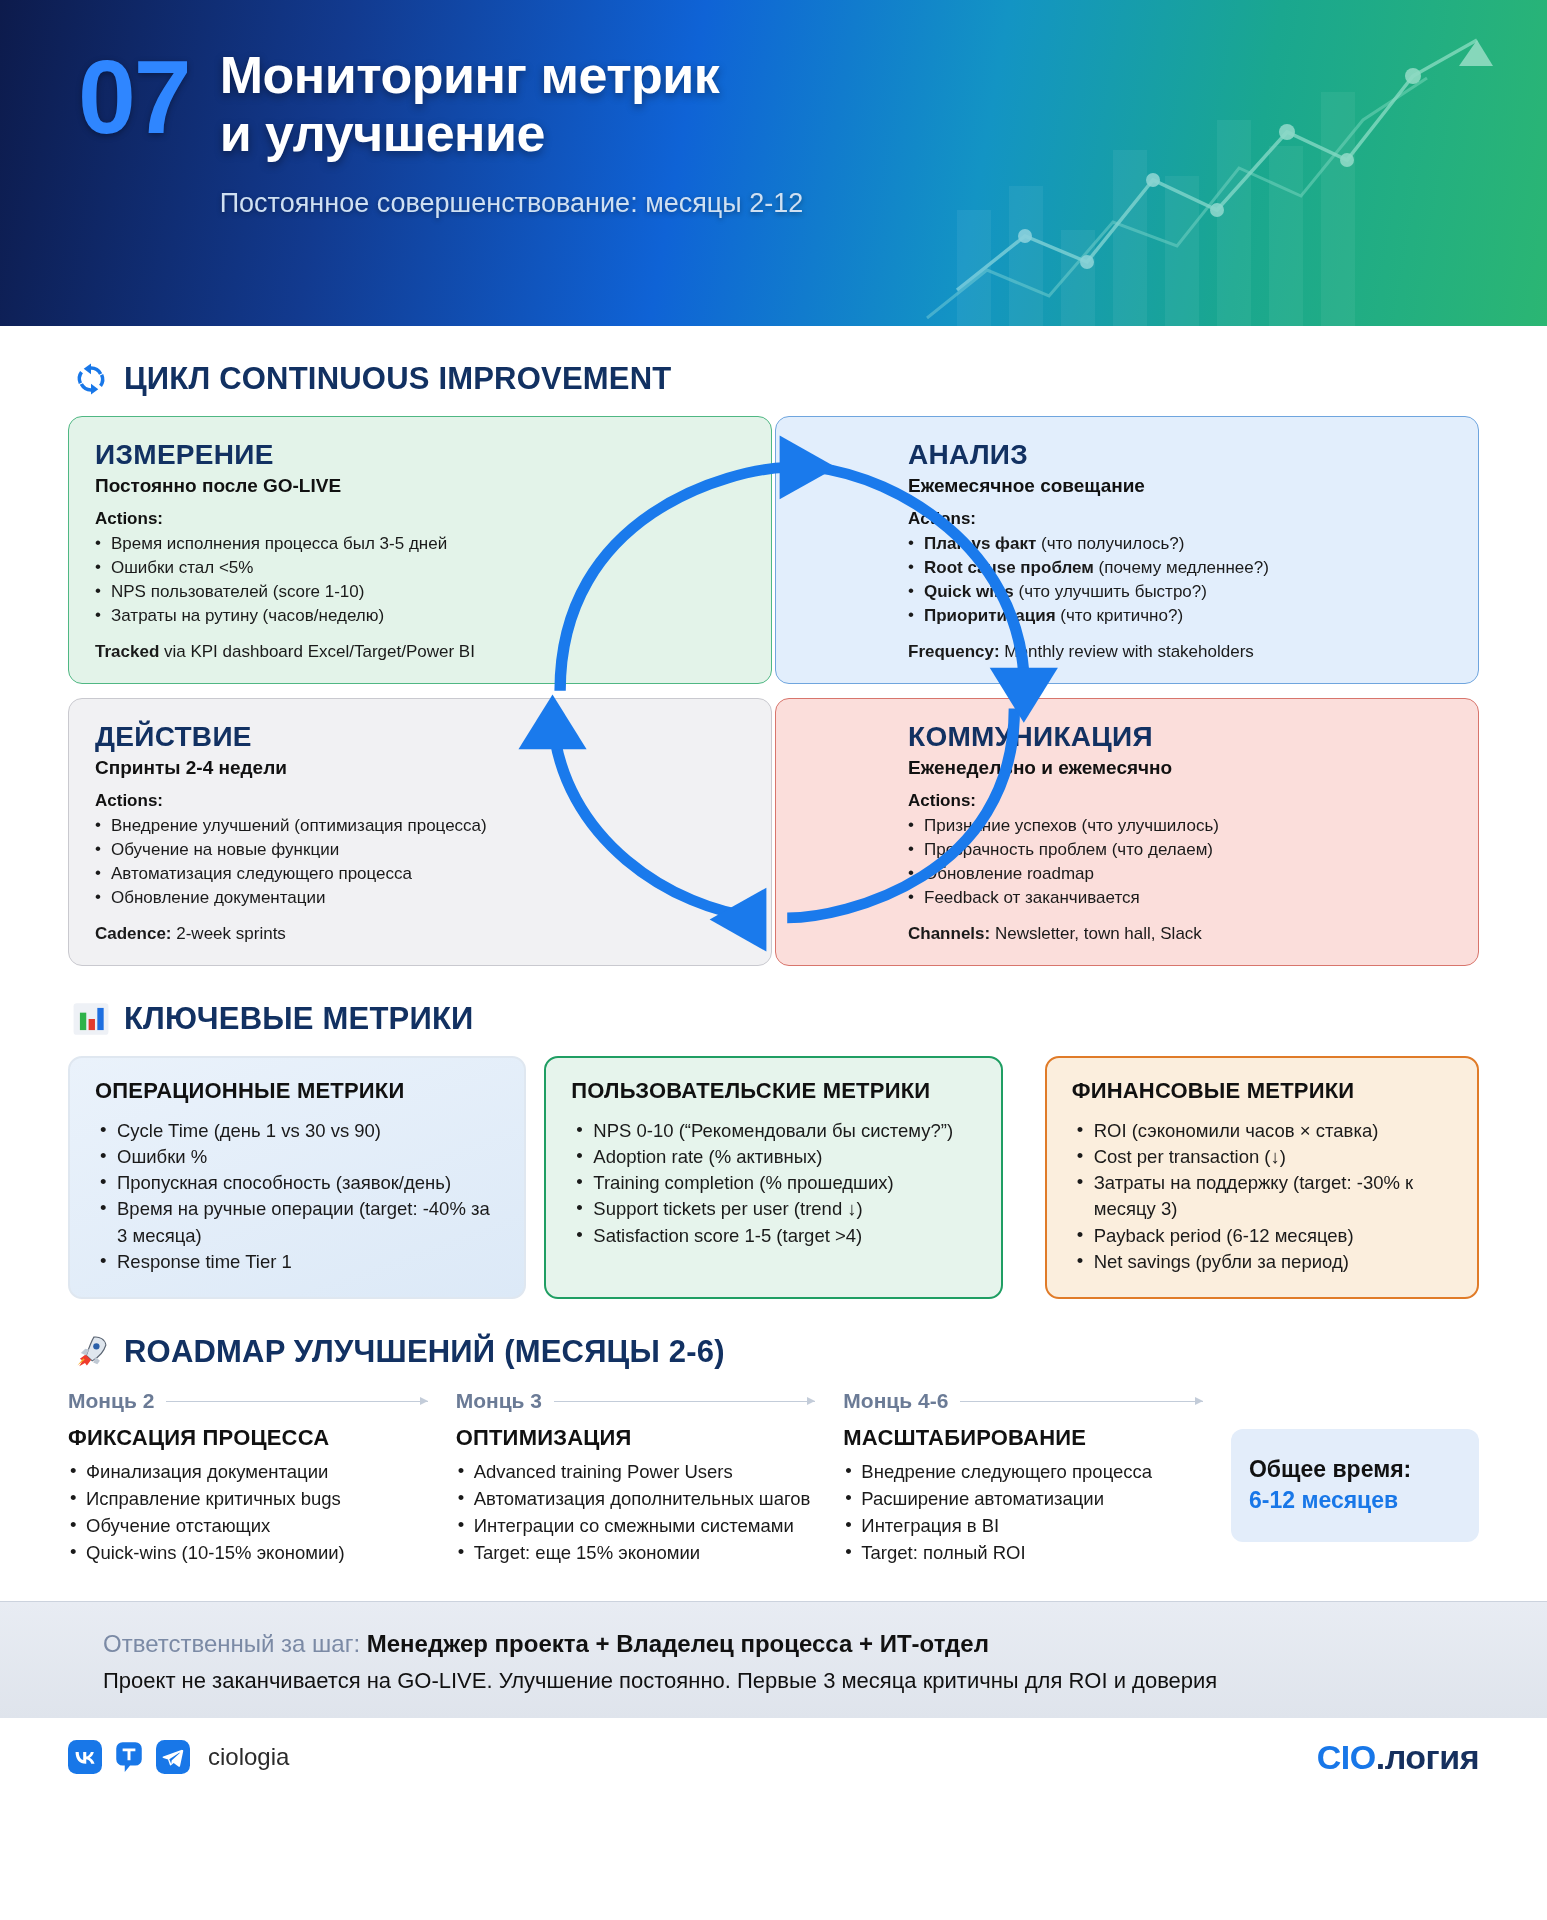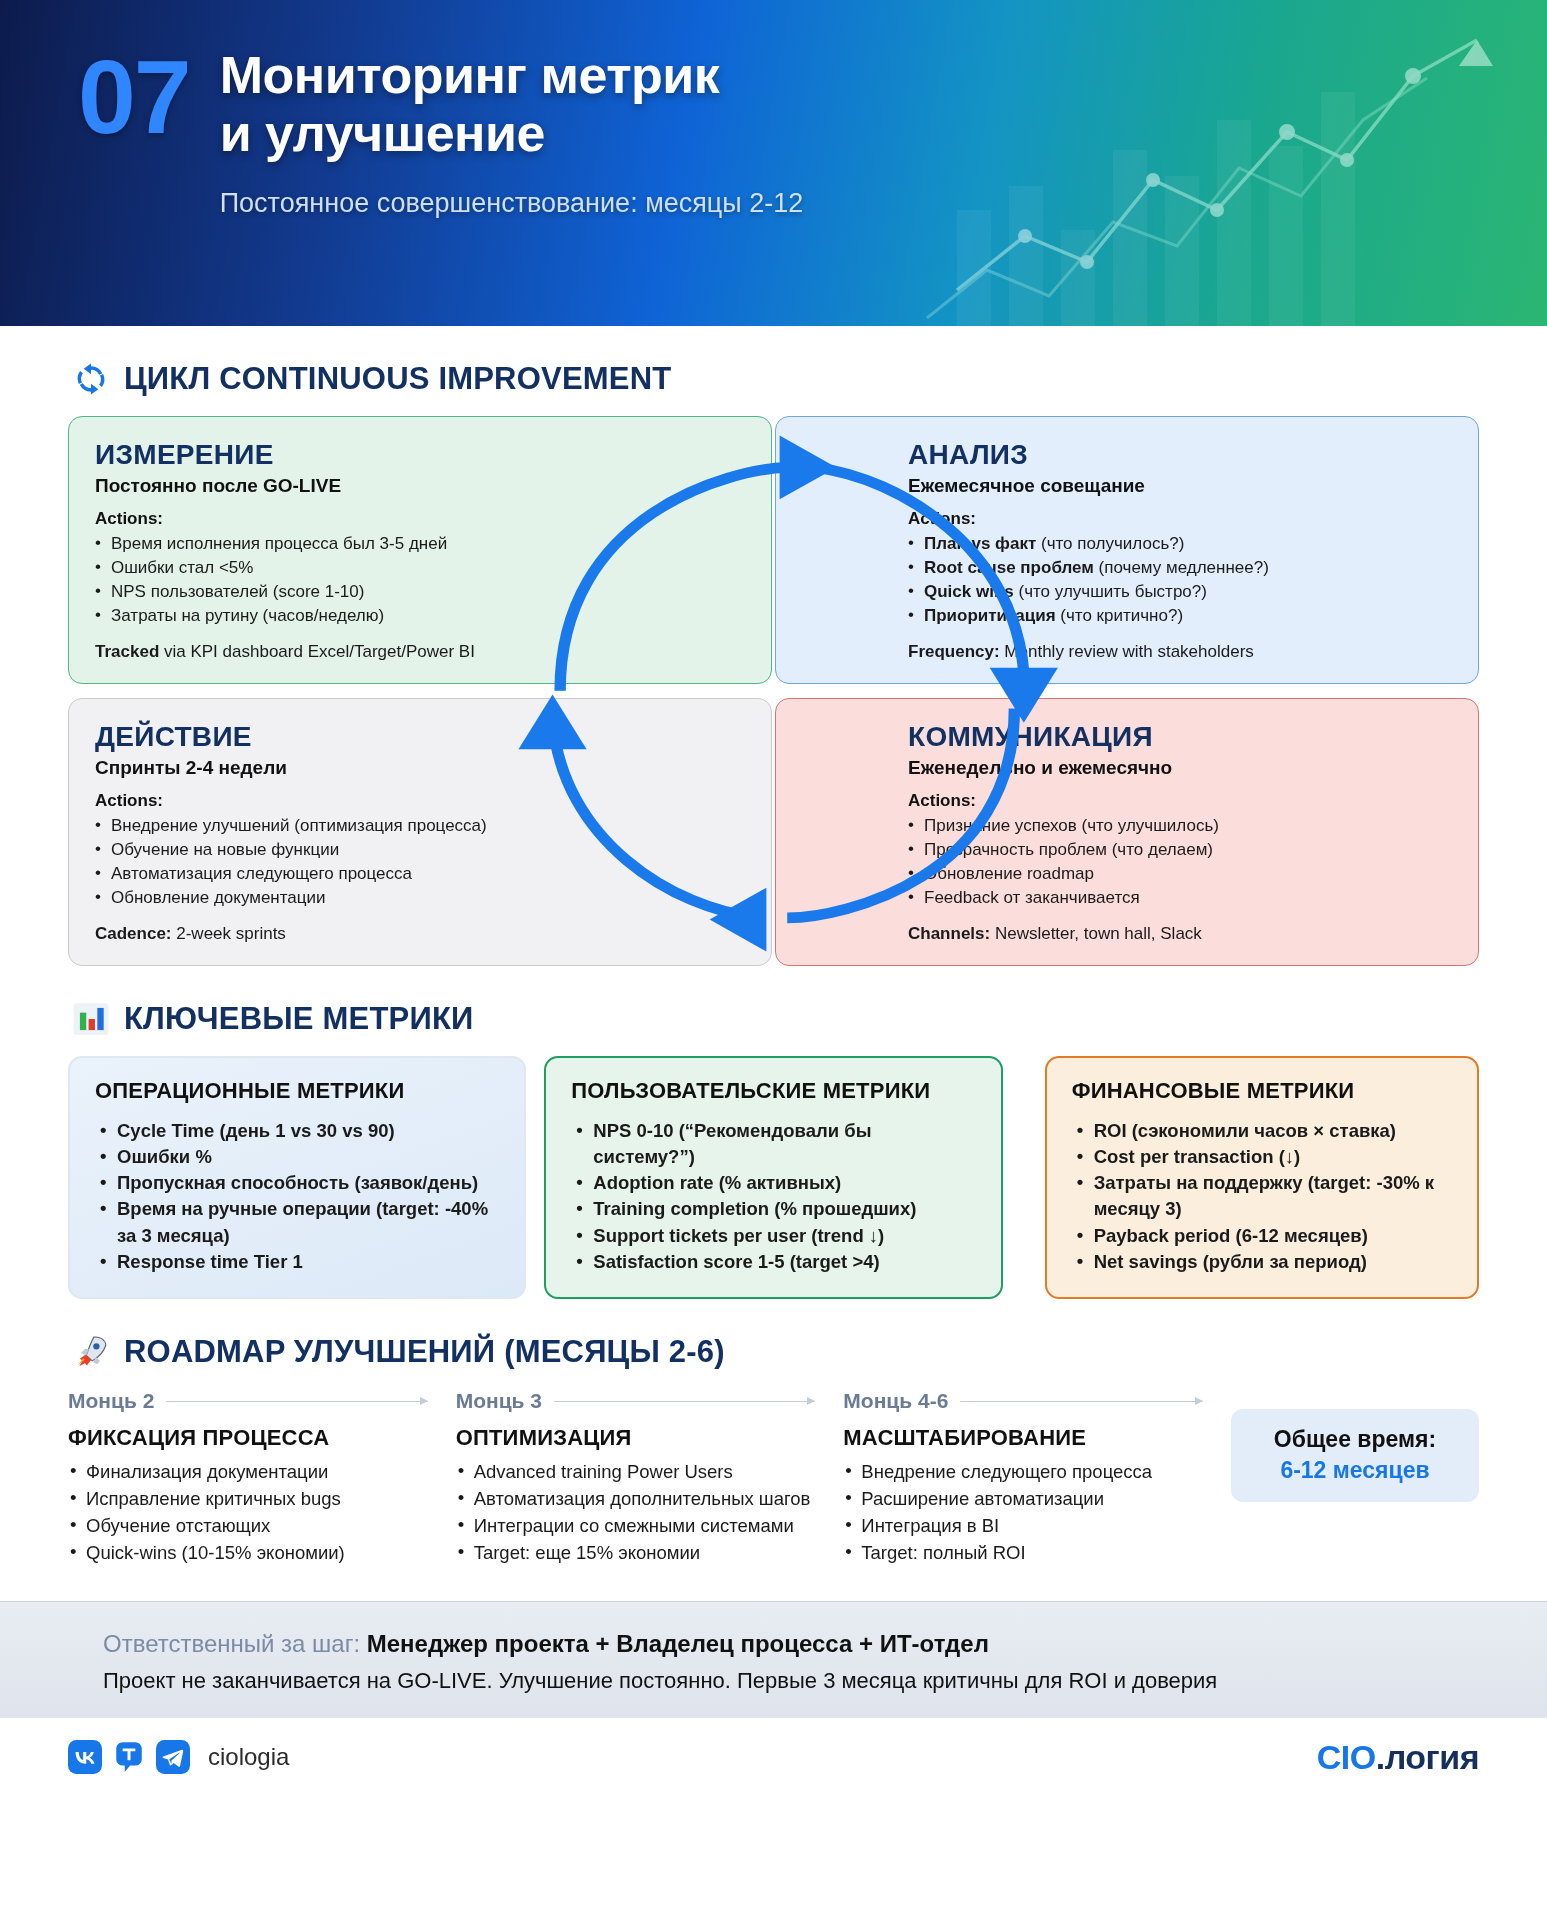--- a/index.html
+++ b/index.html
@@ -79,36 +79,36 @@
 
   .cycle-arrows { position:absolute; left:0; top:0; width:100%; height:100%; pointer-events:none; z-index:5; }
 
   
   .metrics-grid { display:grid; grid-template-columns: 1fr 1fr 1fr; gap: 18px; margin: 0 28px; }
   .met-card { border-radius: 14px; border:2px solid; padding: 20px 25px 22px; }
   .met-card.ops { background: linear-gradient(160deg,#eaf2fb,#dce9f7); border-color:#dfe7f0; }
   .met-card.users { background:#e6f4ec; border-color:#1f9e63; }
   .met-card.fin { background:#fbeedd; border-color:#e07b28;margin-left:24px; }
   .met-title { font-size: 22px; font-weight:700; color:#111; margin-bottom: 14px; letter-spacing:.2px; }
-  .met-list { list-style:none;font-weight:bold; }
+  .met-list { list-style:none; }
   .met-list li { font-size: 18.5px; line-height: 1.42; color:#1a1a1a; padding-left: 22px; position:relative; }
   .met-list li::before { content:"•"; position:absolute; left:5px; top:-1px; }
 
   
   .roadmap { display:grid; grid-template-columns: 1fr 1fr 1fr 248px; gap: 0 18px; margin: 0 28px; align-items: start; }
   .rm-col { padding-right: 10px; }
   .rm-head { display:flex; align-items:center; gap:12px; margin-bottom: 12px; }
   .rm-month { font-size: 21px; font-weight:700; color:#6b7b96; white-space:nowrap; }
   .rm-line { flex:1; height: 1px; background:#c3ccd9; position:relative; }
   .rm-line::after { content:""; position:absolute; right:0; top:-4px; border-left:8px solid #c3ccd9; border-top:4.5px solid transparent; border-bottom:4.5px solid transparent; }
   .rm-title { font-size: 22px; font-weight:700; color:#111; margin-bottom: 8px; letter-spacing:.2px; }
   .rm-list { list-style:none; }
   .rm-list li { font-size: 18.5px; line-height: 1.45; color:#1a1a1a; padding-left: 18px; position:relative; }
   .rm-list li::before { content:"•"; position:absolute; left:2px; top:-1px; }
-  .rm-total { background:#e3edfa; border-radius: 12px; padding: 16px 18px; text-align:center; margin-top: 20px; }
+  .rm-total { background:#e3edfa; border-radius: 12px; padding: 26px 18px; margin-top: 40px; }
   .rm-total .t1 { font-size: 23px; font-weight:700; color:#111; line-height:1.25; }
   .rm-total .t2 { font-size: 23px; font-weight:700; color:#1877e8; line-height:1.3; margin-top:2px; }
 
   
   .footer-band {
     margin-top: 34px; background: linear-gradient(180deg,#e8ecf3,#dfe4ec);
     border-top: 1px solid #ccd3de; padding: 26px 103px 24px;
   }
   .fb-line1 { font-size: 24px; line-height:1.35; }
   .fb-line1 .lab { color:#7b8aa5; font-weight:400; }

